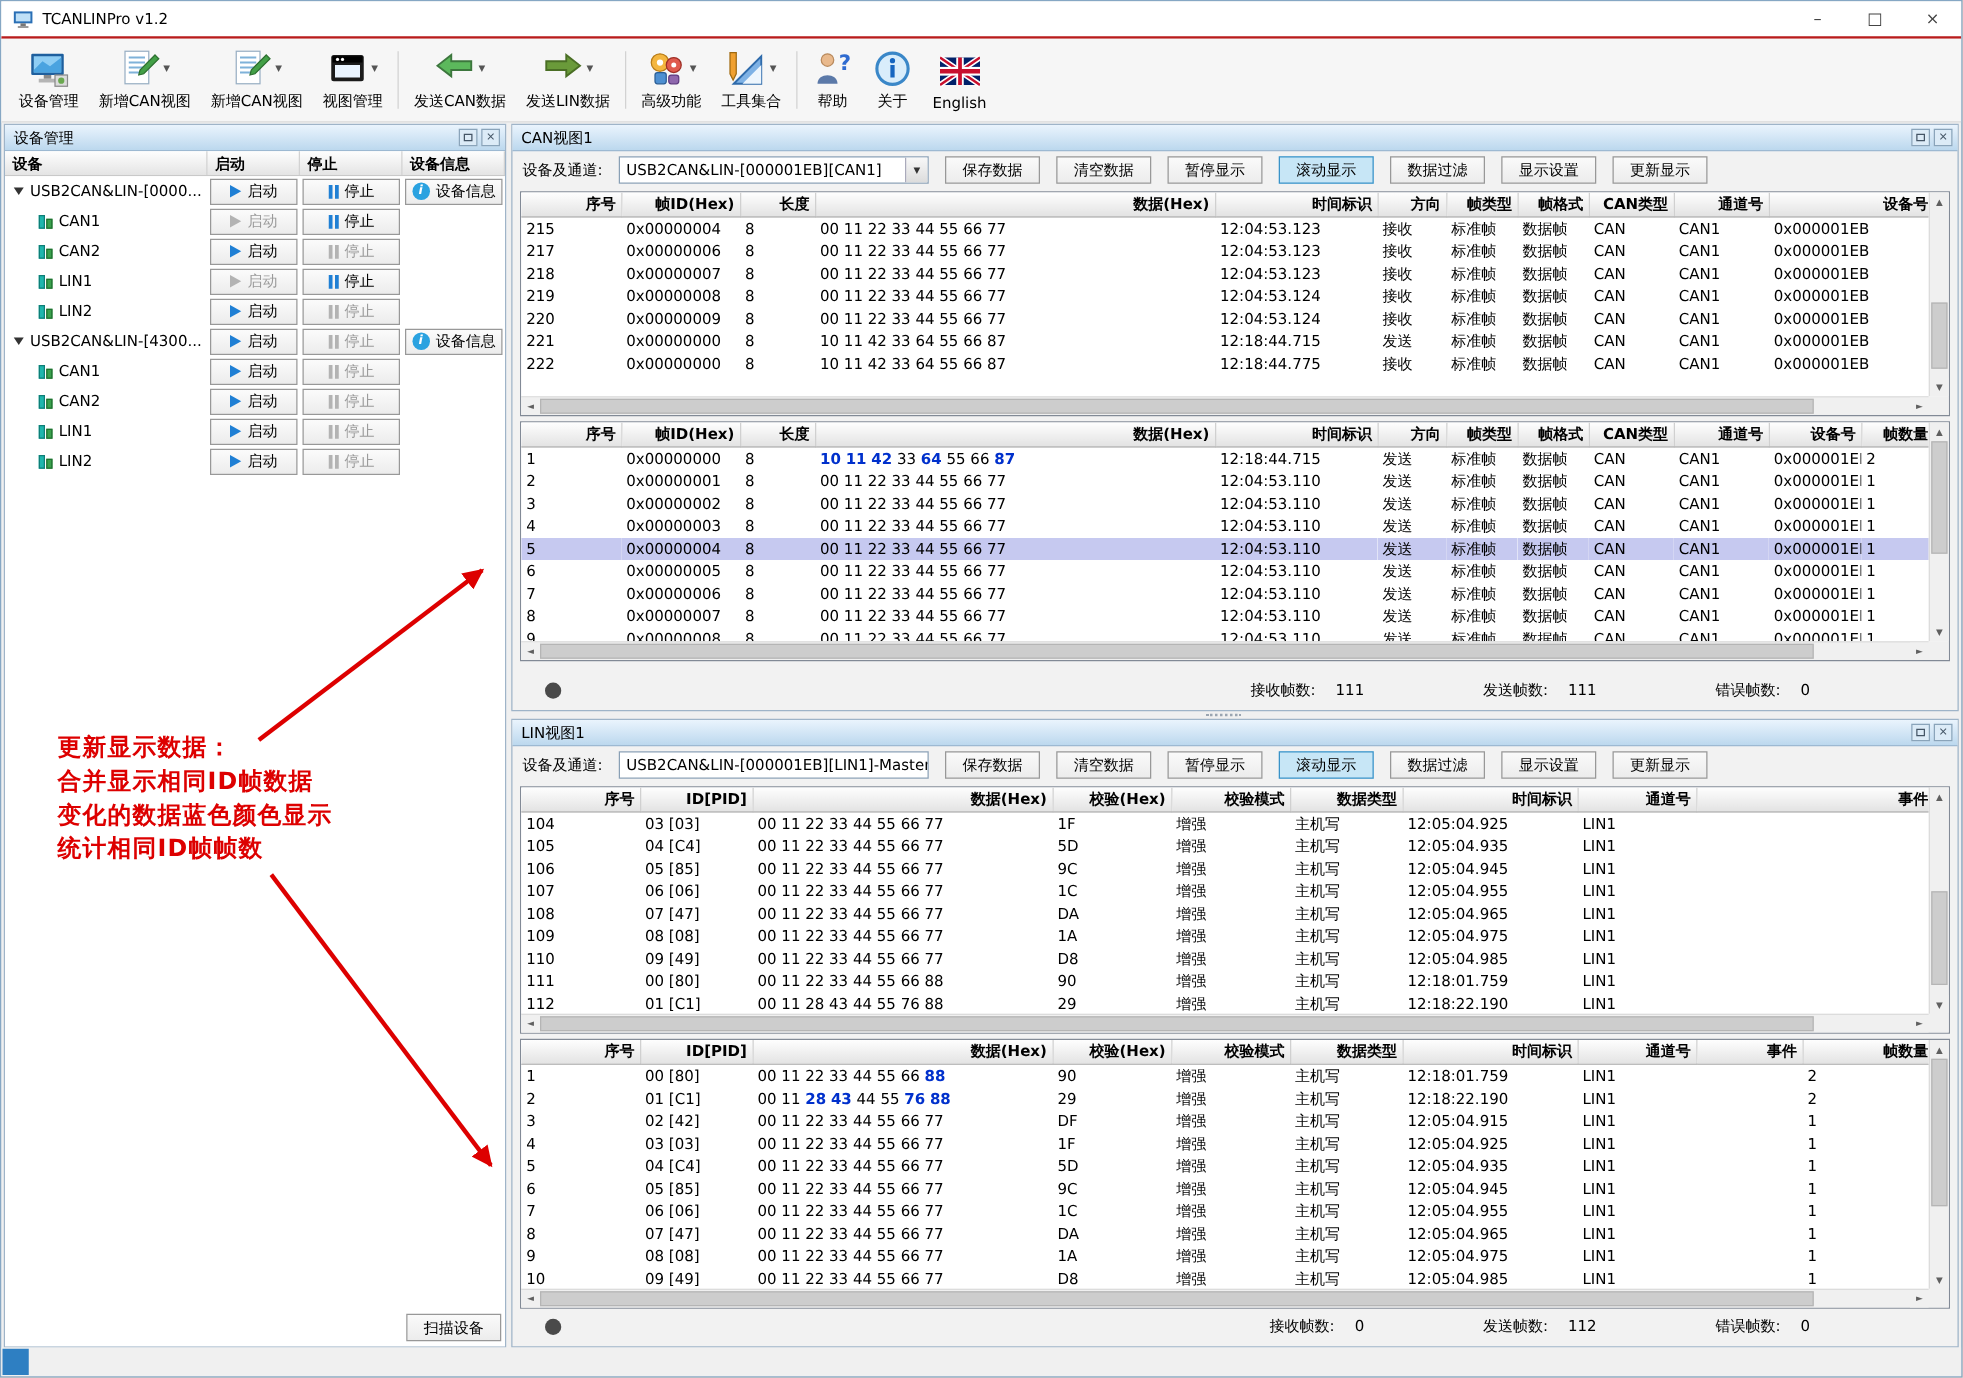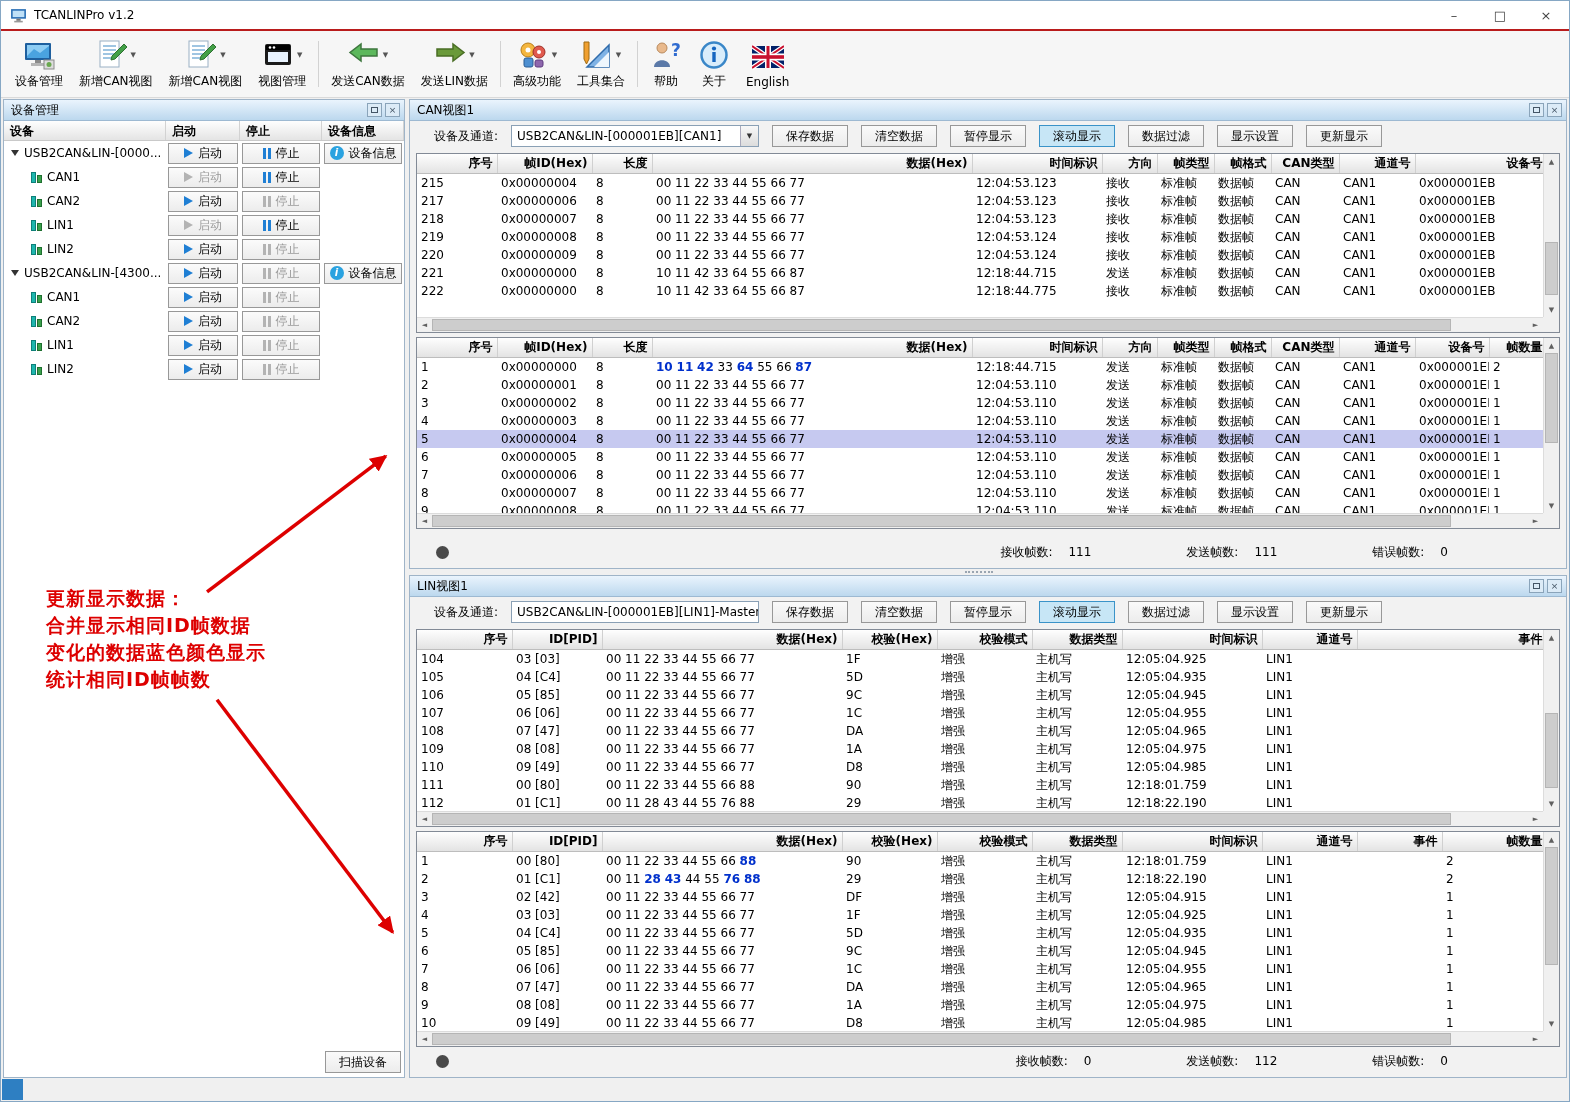--- a/index.html
+++ b/index.html
@@ -64,21 +64,21 @@
   .play { width:0; height:0; border-left:9px solid #1f7fd4; border-top:5px solid transparent; border-bottom:5px solid transparent; }
   .play.off { border-left-color:#b3b3b3; }
   .pause { display:inline-flex; gap:2px; }
   .pause i { width:3px; height:11px; background:#1f7fd4; }
   .pause.off i { background:#b3b3b3; }
   .info-i { width:14px; height:14px; border-radius:50%; background:#2aa2e0; color:#fff; font-size:10px; font-weight:bold; font-style:italic; text-align:center; line-height:14px; }
   .left-bottom { flex:0 0 30px; display:flex; justify-content:flex-end; align-items:center; padding:0 3px; background:#fff; }
 
   
   .controls { display:flex; align-items:center; gap:13px; padding:4px 6px; flex:0 0 30px; }
-  .ctl-label { white-space:nowrap; margin-left:18px; }
+  .ctl-label { white-space:nowrap; margin-left:2px; }
   .combo { width:248px; height:22px; background:#fff; border:1px solid #8aa0b5; display:flex; align-items:center; padding-left:5px; white-space:nowrap; overflow:hidden; }
   .combo-arrow { margin-left:auto; width:18px; height:20px; flex:0 0 18px; background:linear-gradient(#f8f8f8,#dcdcdc); border-left:1px solid #aab; display:flex; align-items:center; justify-content:center; font-size:7px; color:#333; }
   .vbtns { display:flex; gap:13px; }
   .vbtn { height:22px; padding:0 13px; background:linear-gradient(#fafafa,#ececec); border:1px solid #989898; font-size:12px; font-family:Liberation Serif, serif; white-space:nowrap; }
   .vbtn.active { background:#c7e6f6; border-color:#3a93c8; }
 
   
   .tbl-wrap { display:grid; grid-template-columns:1fr 16px; grid-template-rows:1fr 15px; margin:2px 6px; border:1px solid #828a96; background:#fff; }
   .dtable { grid-area:1/1; overflow:hidden; background:#fff; }
   .dtable table { border-collapse:collapse; table-layout:fixed; width:100%; }

